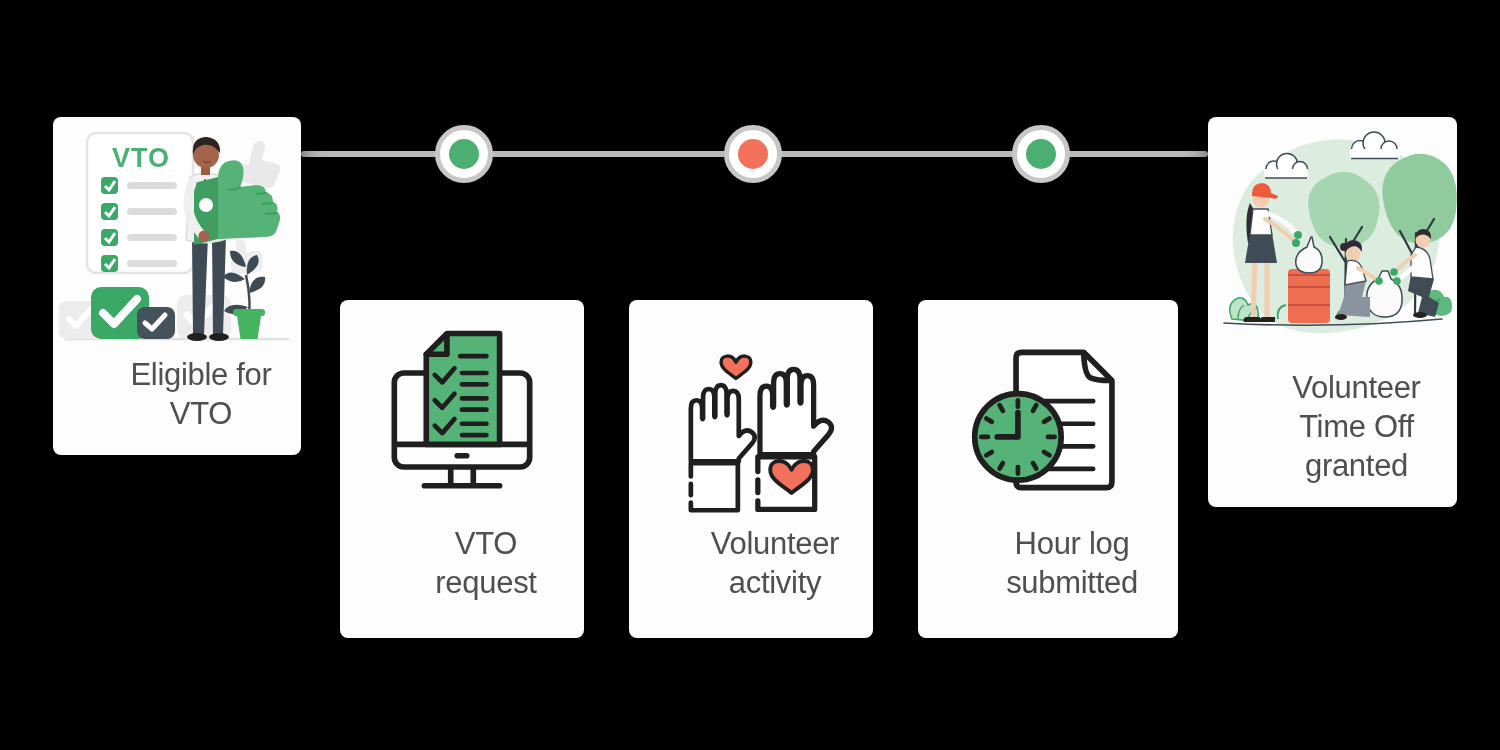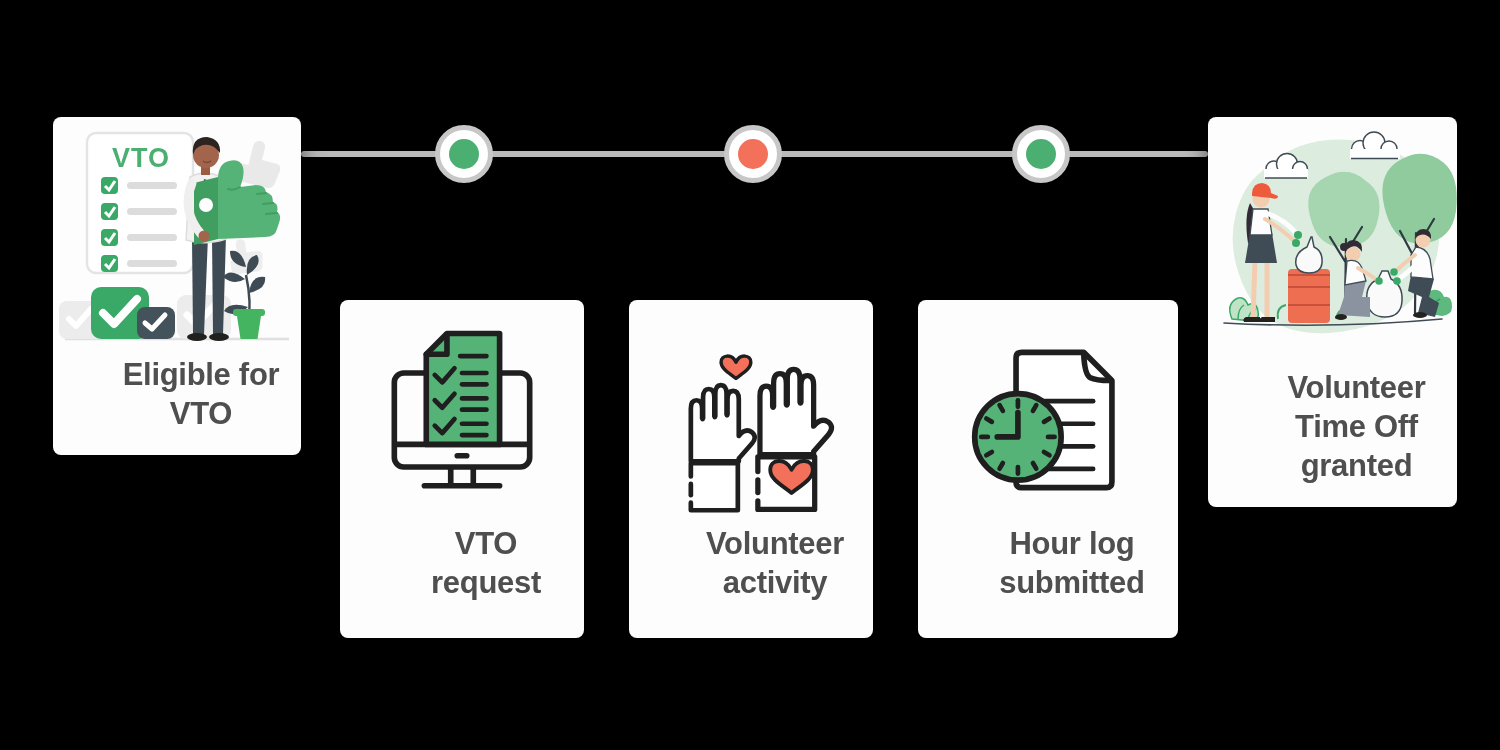--- a/index.html
+++ b/index.html
@@ -14,21 +14,21 @@
   .milestone .dot{width:30px;height:30px;border-radius:50%;}
   .m1{left:435px;top:125px;} .m2{left:724px;top:125px;} .m3{left:1012px;top:125px;}
   .card{position:absolute;background:var(--card_bg);border-radius:8px;
         box-shadow:0 10px 22px rgba(0,0,0,.55);overflow:hidden;}
   .card1{left:53px;top:117px;width:248px;height:338px;}
   .card2{left:340px;top:300px;width:244px;height:338px;}
   .card3{left:629px;top:300px;width:244px;height:338px;}
   .card4{left:918px;top:300px;width:260px;height:338px;}
   .card5{left:1208px;top:117px;width:249px;height:390px;}
   .caption{position:absolute;left:12px;right:0;text-align:center;
-           font-size:31px;line-height:1.26;font-weight:700;letter-spacing:-0.3px;
+           font-size:31px;line-height:1.26;font-weight:400;letter-spacing:-0.3px;
            color:var(--caption_text);white-space:pre-line;padding-left:36px;}
   .card1 .caption{bottom:22px;}
   .card2 .caption,.card3 .caption,.card4 .caption{bottom:36px;}
   .card5 .caption{bottom:22px;}
   .icon{display:block;margin:26px auto 0;width:188px;height:188px;}
   .illo{display:block;}
   
   .s6{stroke:var(--outline_ink);stroke-width:6;fill:none;stroke-linecap:round;stroke-linejoin:round;}
   .s5{stroke:var(--outline_ink);stroke-width:5;fill:none;stroke-linecap:round;stroke-linejoin:round;}
   .s4{stroke:var(--outline_ink);stroke-width:4;fill:none;stroke-linecap:round;stroke-linejoin:round;}

